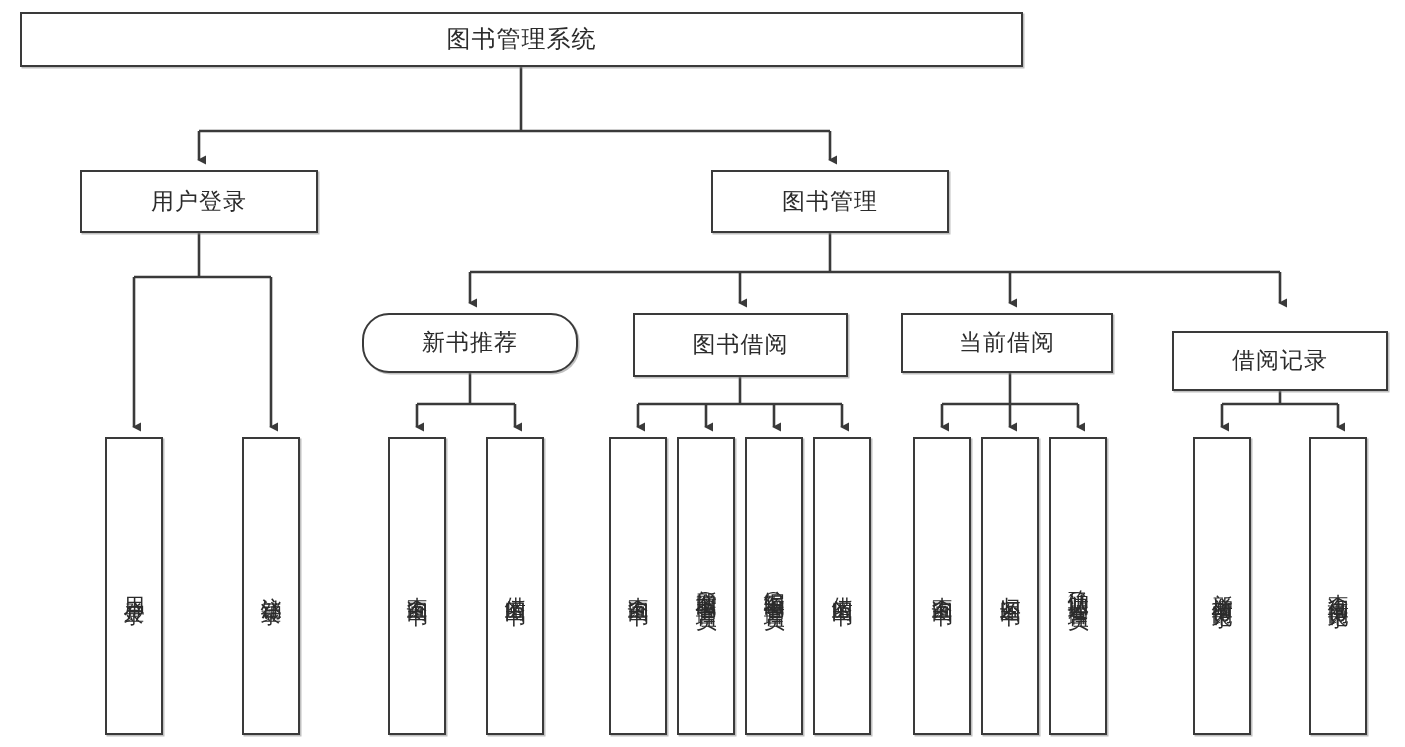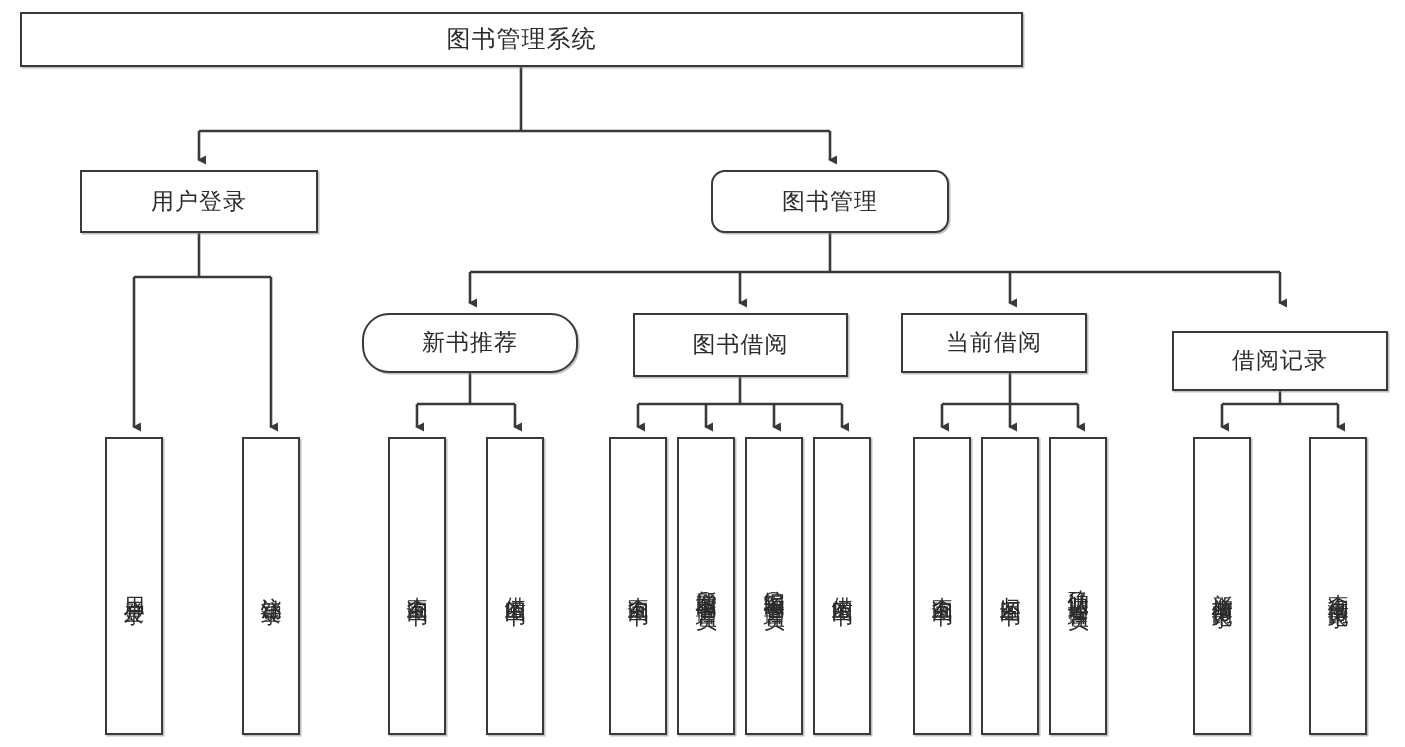--- a/index.html
+++ b/index.html
@@ -123,25 +123,25 @@
       <path d="M 1280 373 L 1280 404"></path>
       <path d="M 1222 404 L 1338 404"></path>
       <path d="M 1222 404 L 1222 427" marker-end="url(#arrow)"></path>
       <path d="M 1338 404 L 1338 427" marker-end="url(#arrow)"></path>
     </g>
   </svg>
 
   <div class="node root horiz" style="left:20px; top:12px; width:1003px; height:55px;">图书管理系统</div>
 
   <div class="node horiz" style="left:80px; top:170px; width:238px; height:63px;">用户登录</div>
-  <div class="node horiz" style="left:711px; top:170px; width:238px; height:63px;border-radius:14px;">图书管理</div>
+  <div class="node horiz" style="left:711px; top:170px; width:238px; height:63px;">图书管理</div>
 
   <div class="node horiz" style="left:362px; top:313px; width:216px; height:60px;border-radius:27px;">新书推荐</div>
   <div class="node horiz" style="left:633px; top:313px; width:215px; height:64px;">图书借阅</div>
-  <div class="node horiz" style="left:901px; top:313px; width:186px; height:60px;">当前借阅</div>
+  <div class="node horiz" style="left:901px; top:313px; width:212px; height:60px;">当前借阅</div>
   <div class="node horiz" style="left:1172px; top:307px; width:216px; height:60px;margin-top:24px;">借阅记录</div>
 
   <div class="node vert" style="left:105px; top:437px; width:58px; height:298px;">
     <span class="vlabel">用户登录</span>
   </div>
   <div class="node vert" style="left:242px; top:437px; width:58px; height:298px;">
     <span class="vlabel">注销登录</span>
   </div>
 
   <div class="node vert" style="left:388px; top:437px; width:58px; height:298px;">

